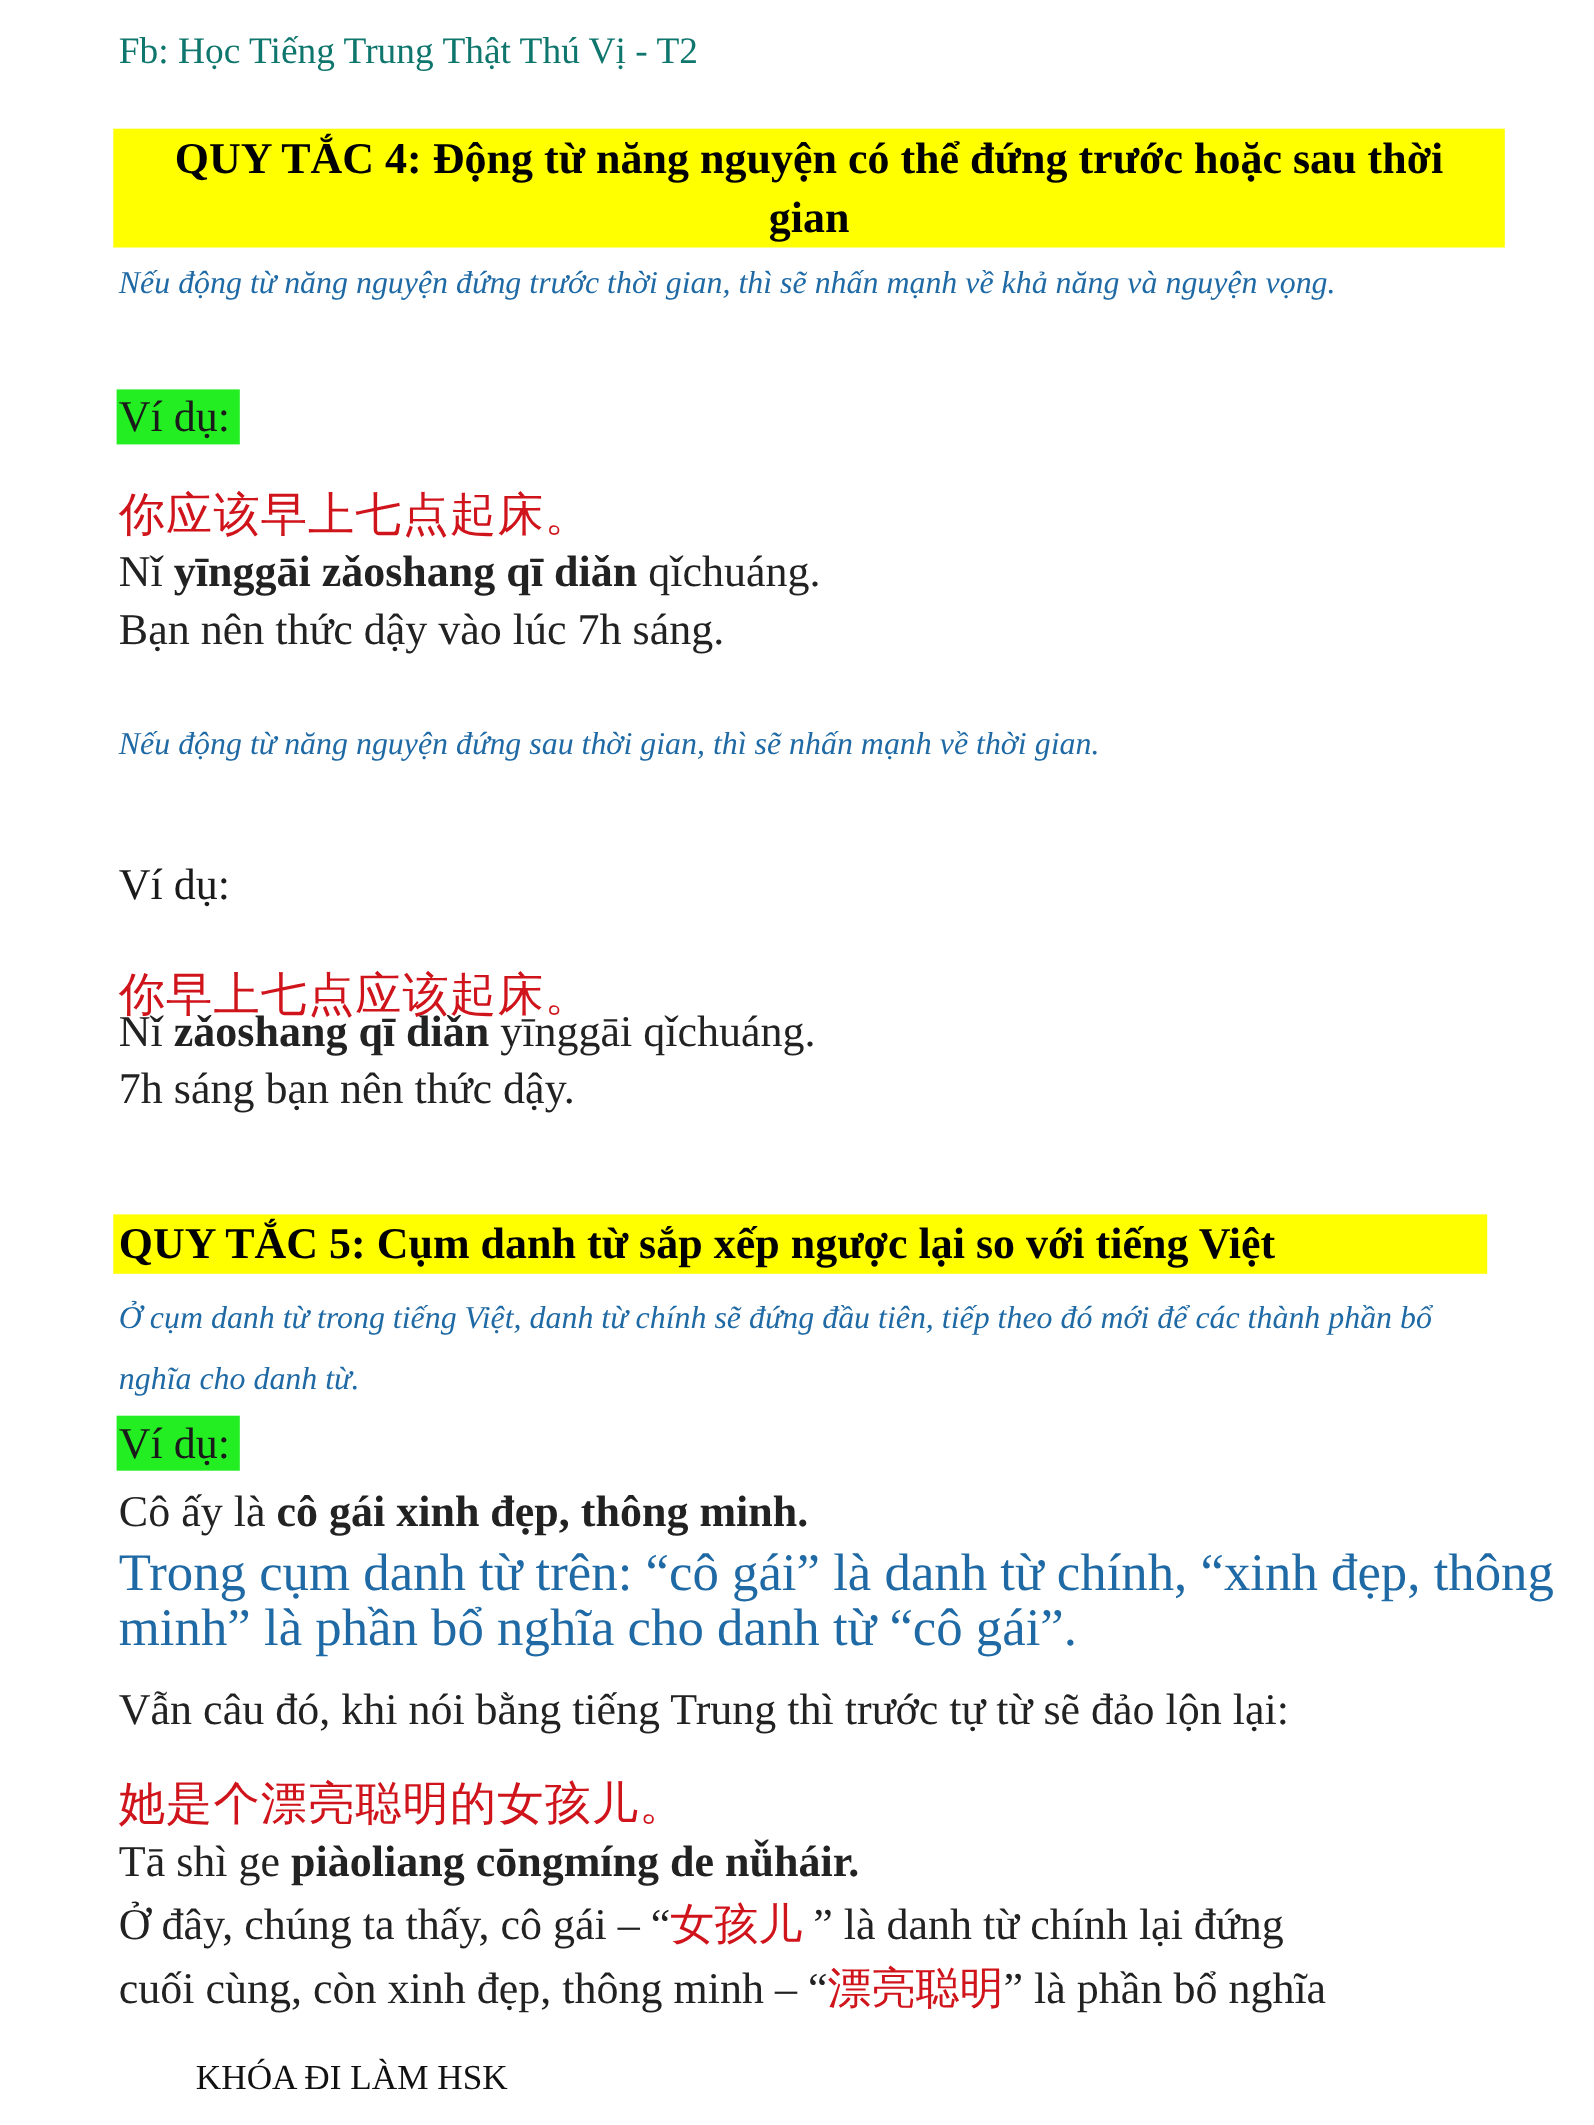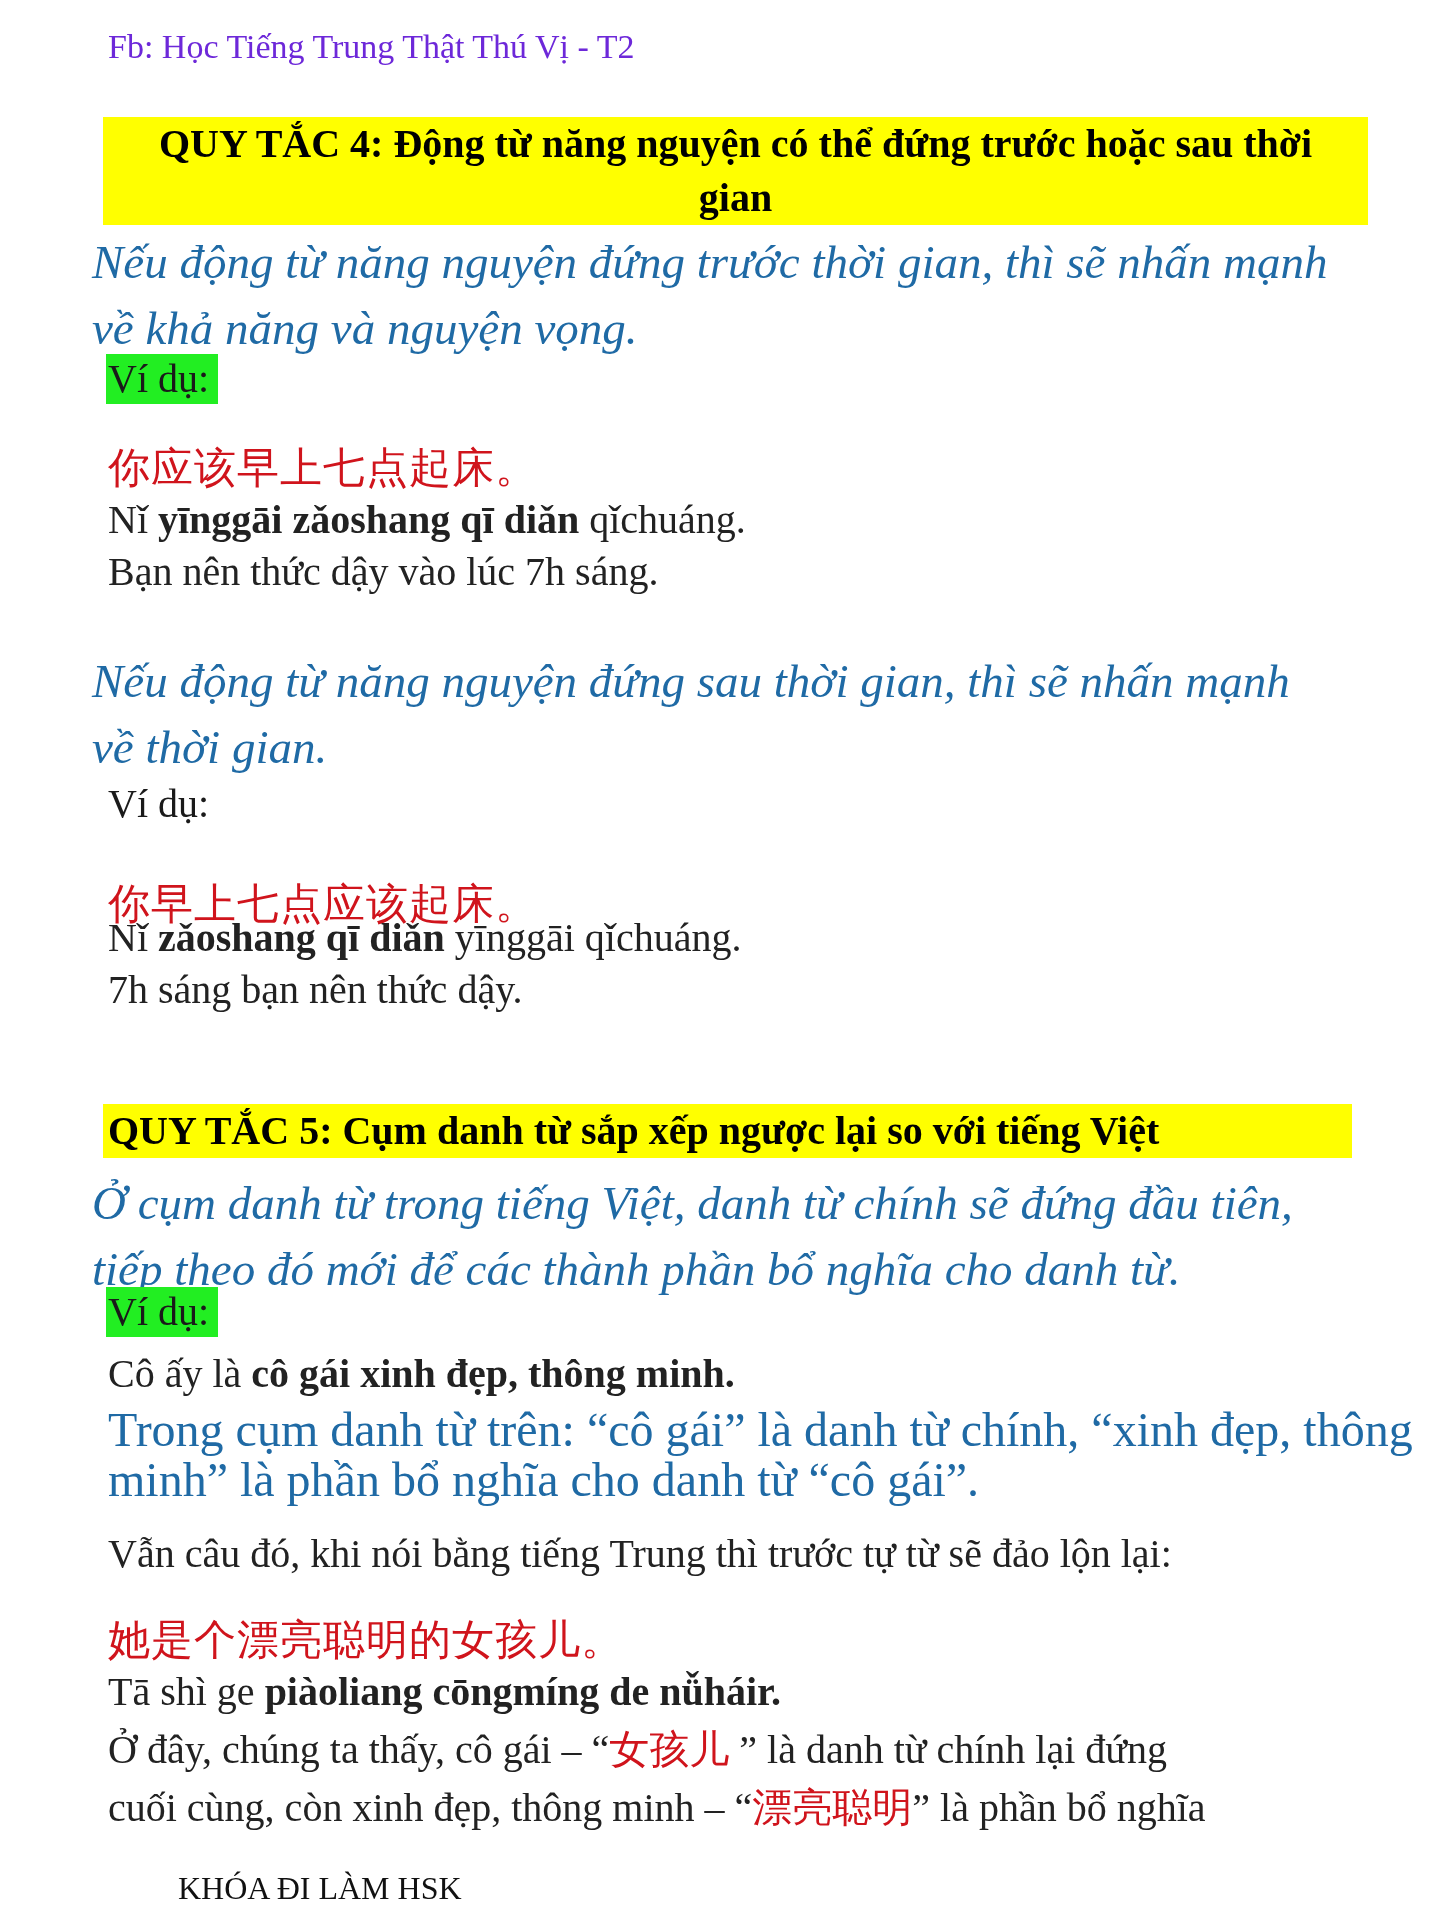--- a/index.html
+++ b/index.html
@@ -12,21 +12,21 @@
       height: 1932px;
       position: relative;
       overflow: hidden;
       font-family: "Liberation Serif", "DejaVu Serif", serif;
       color: #222222;
     }
     .abs { position: absolute; white-space: nowrap; }
     .header-line {
       left: 108px; top: 28px;
       font-size: 34px;
-      color: #6d28d9;
+      color: #0f766e;
     }
     .rule-box {
       position: absolute;
       left: 103px;
       width: 1249px;
       background: #ffff00;
     }
     .rule4-box { top: 117px; height: 108px; padding-left: 16px; }
     .rule5-box { top: 1104px; height: 54px; }
     .rule-title {
@@ -43,23 +43,23 @@
       padding: 0 20px;
     }
     .rule5-title {
       position: absolute;
       left: 5px; top: 0;
       white-space: nowrap;
     }
     .italic-blue {
       font-style: italic;
       color: #1f6aa5;
-      font-size: 47px;
-      line-height: 66px;
-      left: 92px;
+      font-size: 29px;
+      line-height: 56px;
+      left: 108px;
       white-space: normal;
       width: 1240px;
     }
     .example-label-hl {
       position: absolute;
       left: 106px;
       width: 112px;
       height: 50px;
       background: #22ee22;
       font-size: 40px;

